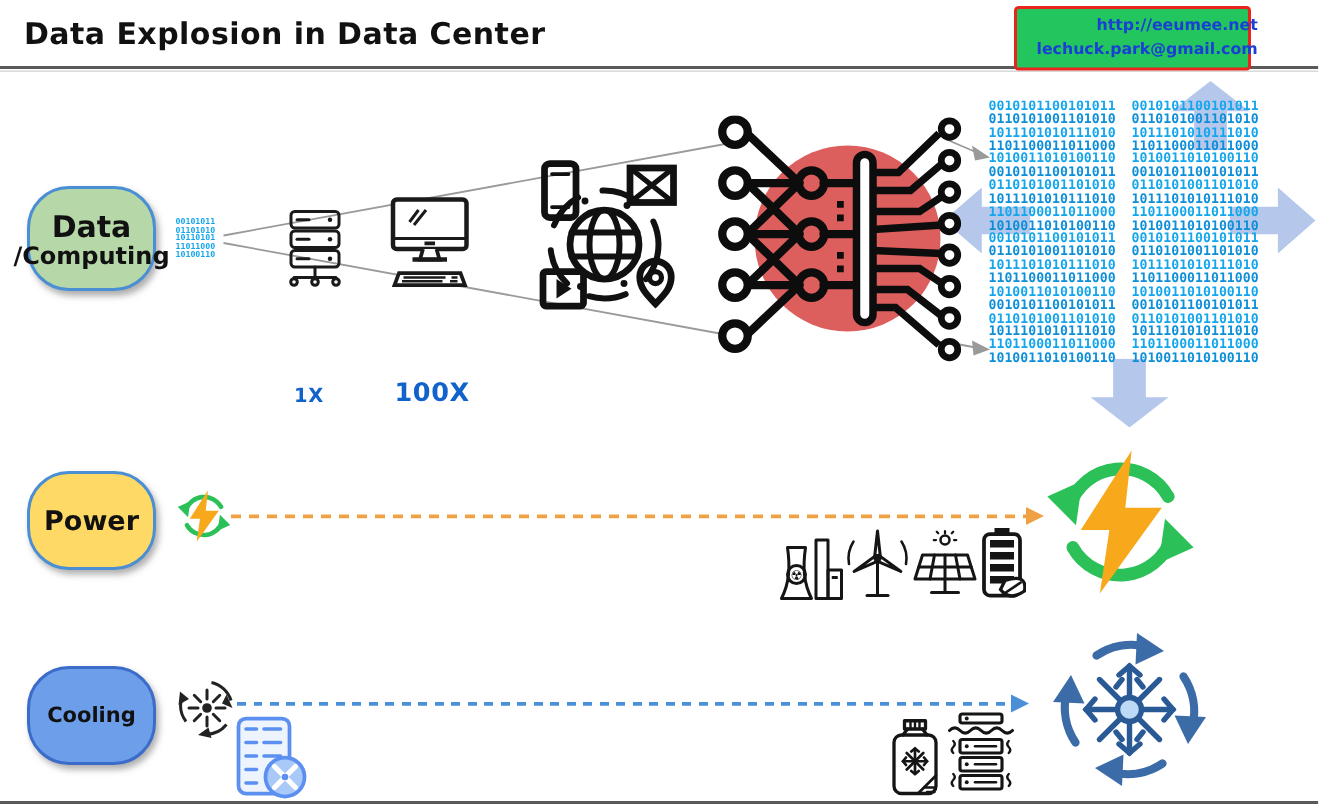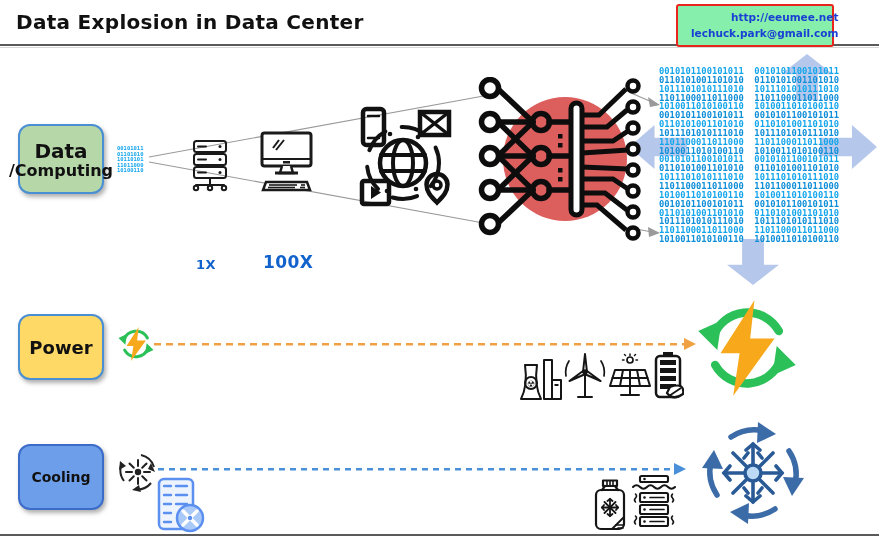--- a/index.html
+++ b/index.html
@@ -6,31 +6,31 @@
   body{background:#fff}
   .canvas{position:relative;width:879px;height:538px;background:#fff;overflow:hidden;
           font-family:"DejaVu Sans",sans-serif;color:#111}
   .abs{position:absolute}
 
   
   .title{left:16px;top:10px;font-size:20px;font-weight:bold;letter-spacing:.3px}
   .rule{left:0;top:44px;width:879px;height:4px;border-top:2px solid #5a5a5a;border-bottom:1px solid #d8d8d8}
   .bottom-rule{left:0;top:534px;width:879px;border-top:2px solid #5a5a5a}
   .logo-box{left:676px;top:4px;width:158px;height:43px;border:2.5px solid var(--logo-border);
-            border-radius:3px;display:flex;align-items:center;gap:6px;padding:2px 7px;background:#86efac}
+            border-radius:3px;display:flex;align-items:center;gap:6px;padding:2px 7px;background:#22c55e}
   .logo-thumb{width:52px;height:31px;border-radius:2px;
      background:
        radial-gradient(circle at 22% 38%,#c8a060 0 16%,rgba(0,0,0,0) 17%),
        radial-gradient(circle at 68% 28%,#36507e 0 20%,rgba(0,0,0,0) 21%),
        radial-gradient(circle at 48% 75%,#8a2a1a 0 18%,rgba(0,0,0,0) 19%),
        linear-gradient(120deg,#5a3322,#203a66 40%,#7a4a28 70%,#2c1810)}
   .logo-text{flex:1;text-align:right;font-size:10.5px;font-weight:bold;color:var(--logo-text);line-height:1.45}
 
   
-  .rowbox{left:18px;width:86px;border:2.5px solid var(--box-border);border-radius:12px;
+  .rowbox{left:18px;width:86px;border:2.5px solid var(--box-border);border-radius:28px;
           display:flex;flex-direction:column;align-items:center;justify-content:center;
           font-weight:bold;box-shadow:2px 3px 4px rgba(110,110,110,.55)}
   .data-box{top:124px;height:70px;background:var(--data-box-fill);font-size:20px}
   .data-box .sub{font-size:16px;margin-top:-2px}
   .power-box{top:314px;height:66px;background:var(--power-box-fill);font-size:18px}
   .cooling-box{top:444px;height:66px;background:var(--cooling-box-fill);border-color:var(--cooling-box-border);font-size:14px}
 
   
   .binary-small{left:117px;top:146px;width:36px;font:bold 5.5px/5.6px "DejaVu Sans Mono",monospace;
                 color:var(--binary-text);z-index:2}

